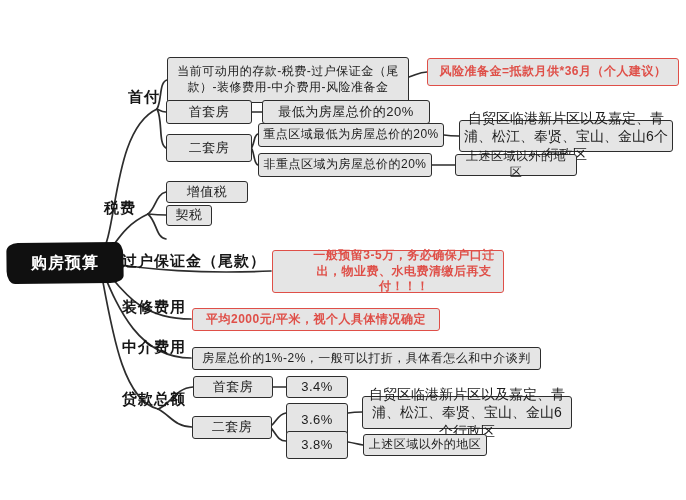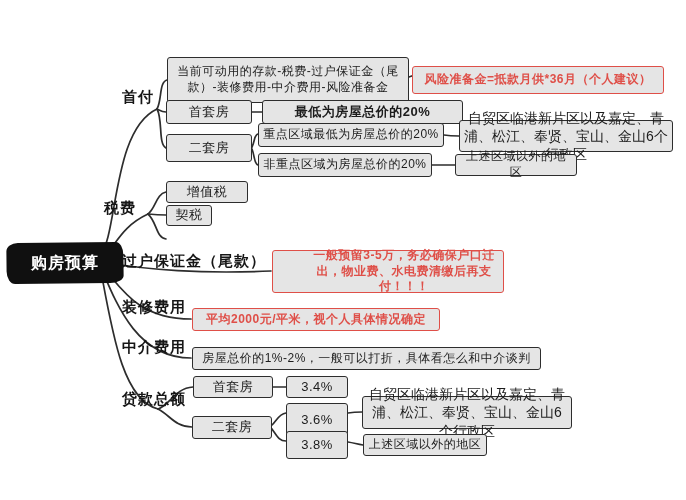--- a/index.html
+++ b/index.html
@@ -73,31 +73,31 @@
     <path d="M409,77 C416,75 419,72 427,72"></path>
     <path d="M273,387 L286,387"></path>
     <path d="M272,425 C277,420 279,414 286,413"></path>
     <path d="M272,429 C277,436 279,441 286,441"></path>
     <path d="M348,413 C354,412 357,412 362,412"></path>
     <path d="M348,442 C354,443 357,444 363,445"></path>
   </svg>
 
   <div class="root">购房预算</div>
 
-  <div class="lbl" style="left:122px;top:88px;">首付</div>
+  <div class="lbl" style="left:128px;top:88px;">首付</div>
   <div class="lbl" style="left:104px;top:199px;">税费</div>
   <div class="lbl" style="left:122px;top:252px;">过户保证金（尾款）</div>
   <div class="lbl" style="left:122px;top:298px;">装修费用</div>
   <div class="lbl" style="left:122px;top:338px;">中介费用</div>
   <div class="lbl" style="left:122px;top:390px;">贷款总额</div>
 
   <div class="node small" style="left:167px;top:57px;width:242px;height:46px;">当前可动用的存款-税费-过户保证金（尾款）-装修费用-中介费用-风险准备金</div>
-  <div class="node red small" style="left:412px;top:58px;width:252px;height:28px;margin-top:8px;">风险准备金=抵款月供*36月（个人建议）</div>
+  <div class="node red small" style="left:427px;top:58px;width:252px;height:28px;">风险准备金=抵款月供*36月（个人建议）</div>
   <div class="node" style="left:166px;top:100px;width:86px;height:24px;">首套房</div>
-  <div class="node" style="left:262px;top:100px;width:201px;height:24px;font-weight:bold;">最低为房屋总价的20%</div>
+  <div class="node" style="left:262px;top:100px;width:168px;height:24px;">最低为房屋总价的20%</div>
   <div class="node" style="left:166px;top:134px;width:86px;height:28px;">二套房</div>
   <div class="node small" style="left:258px;top:123px;width:186px;height:24px;">重点区域最低为房屋总价的20%</div>
   <div class="node small" style="left:258px;top:153px;width:174px;height:24px;">非重点区域为房屋总价的20%</div>
   <div class="node tiny" style="left:459px;top:120px;width:214px;height:32px;">自贸区临港新片区以及嘉定、青浦、松江、奉贤、宝山、金山6个行政区</div>
   <div class="node small" style="left:455px;top:154px;width:122px;height:22px;">上述区域以外的地区</div>
 
   <div class="node" style="left:166px;top:181px;width:82px;height:22px;">增值税</div>
   <div class="node" style="left:166px;top:205px;width:46px;height:21px;">契税</div>
 
   <div class="node red small" style="left:272px;top:250px;width:232px;height:43px;padding-left:36px;">一般预留3-5万，务必确保户口迁出，物业费、水电费清缴后再支付！！！</div>

